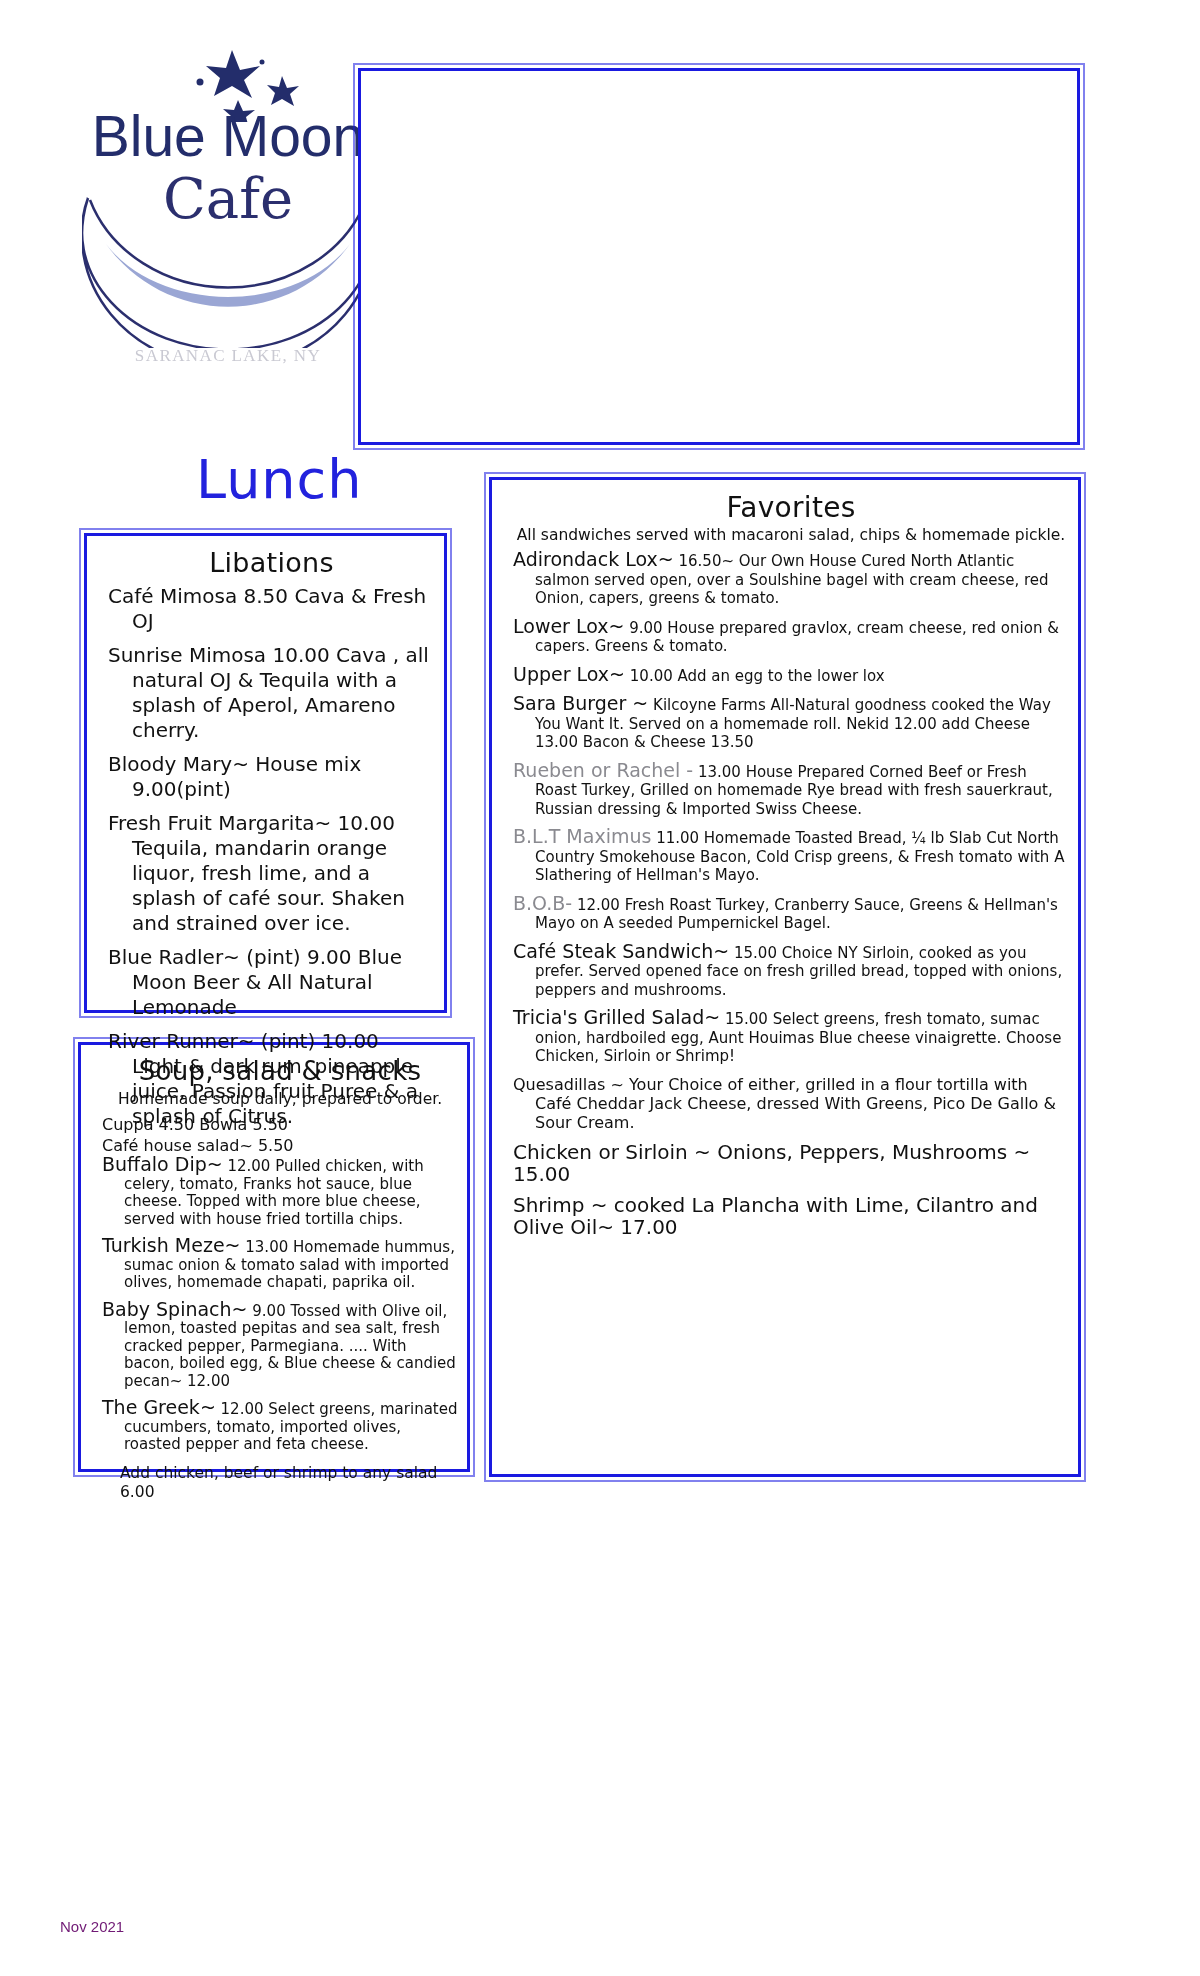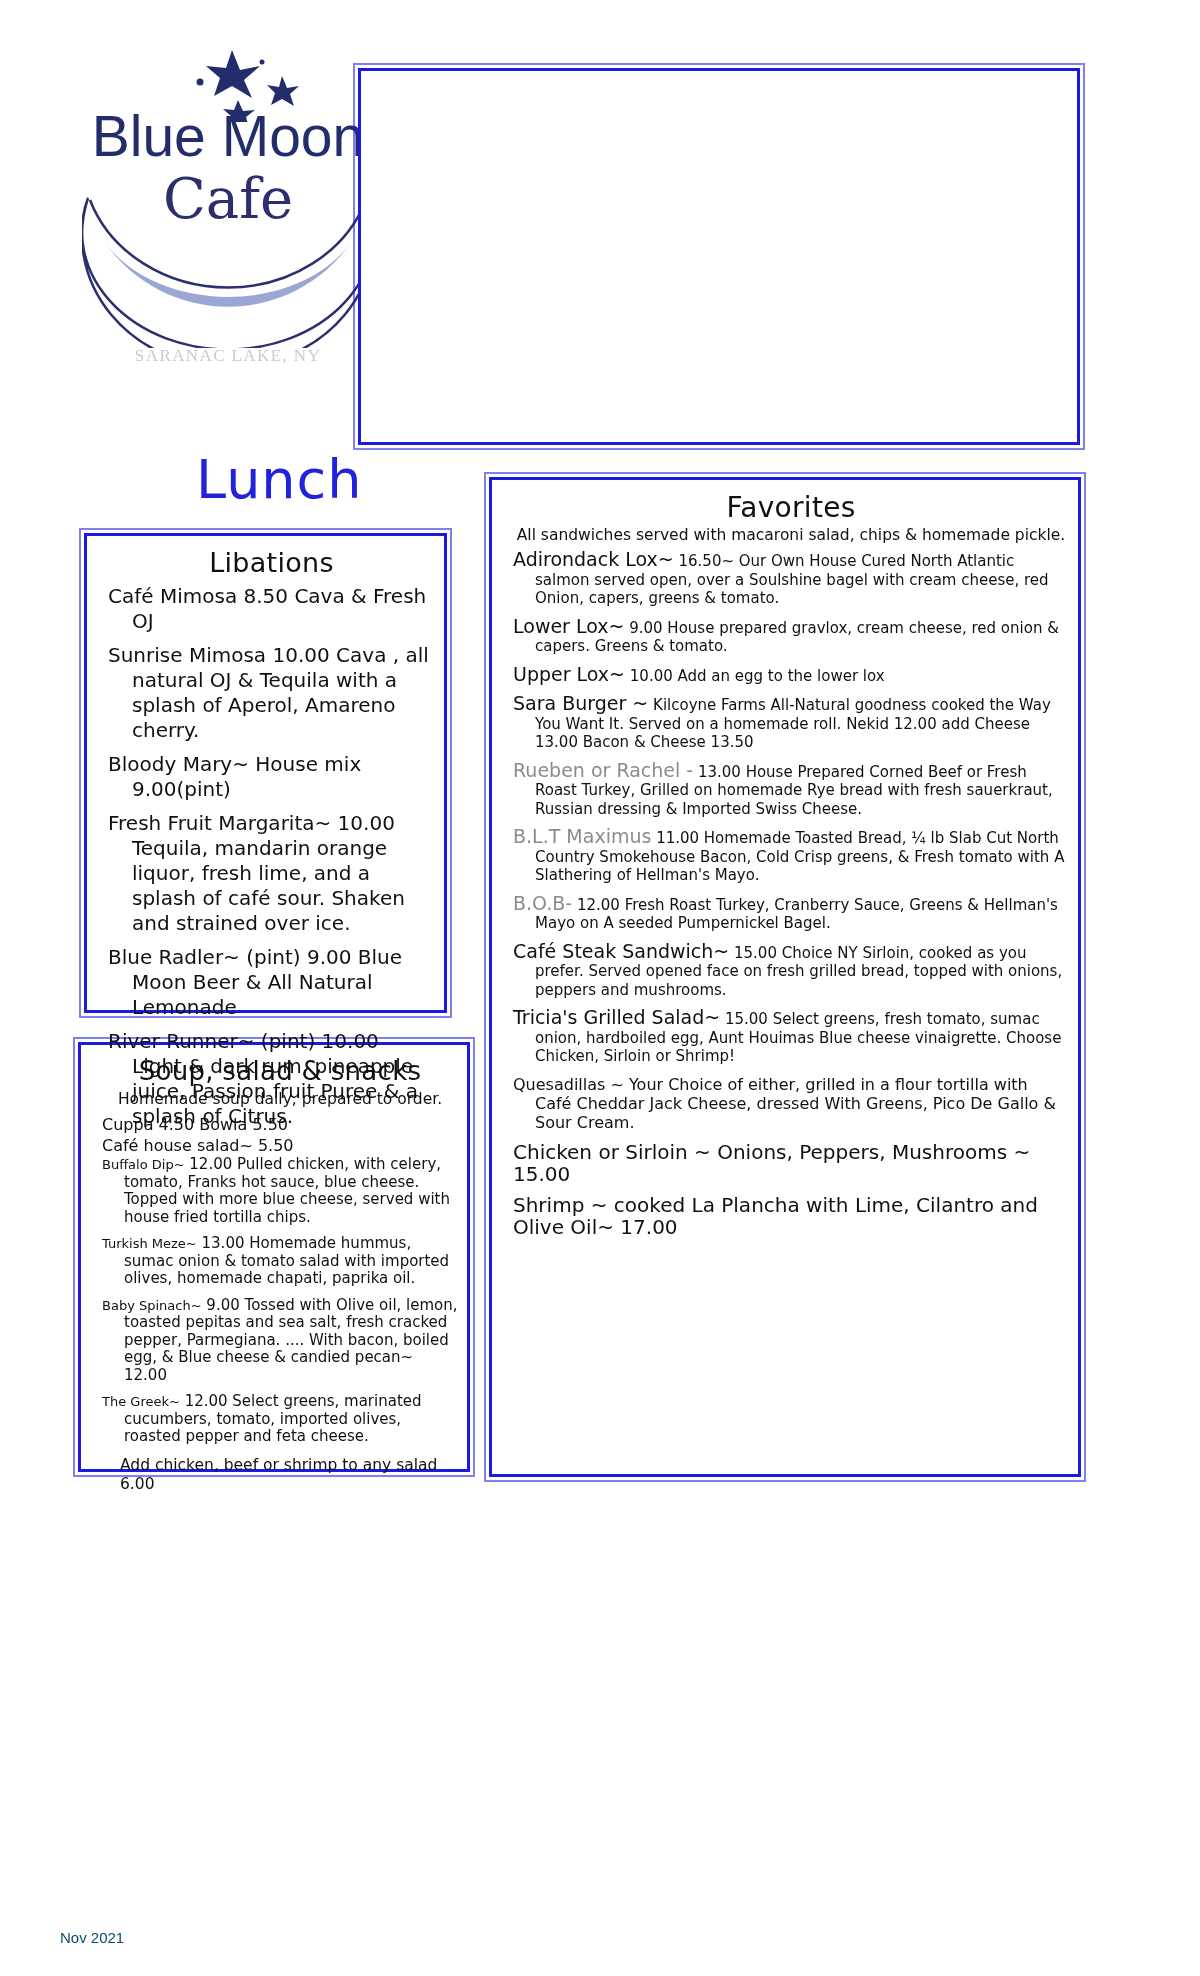--- a/index.html
+++ b/index.html
@@ -183,21 +183,21 @@
     margin-bottom: 9px;
     padding-left: 24px;
     text-indent: -24px;
   }
   
   #soup-list .item {
     font-size: 15px;
     line-height: 17.5px;
     margin-bottom: 9px;
   }
-  #soup-list .item .hd { font-size: 13px; }
+  #soup-list .item .hd { font-size: 19px; }
   
   #favorites-list .item {
     font-size: 15px;
     line-height: 18.5px;
     margin-bottom: 9px;
   }
   #favorites-list .item .hd { font-size: 19px; }
   #favorites-list .item .hd.gray { color: #8a8a90; }
 
   .soup-extra {
@@ -215,22 +215,21 @@
     margin: 9px 0 0 0;
   }
 
   
   #footer {
     position: absolute;
     left: 60px;
     top: 1918px;
     font-family: "Liberation Sans", sans-serif;
     font-size: 15px;
-    color: #0c4a6e;
-    margin-top: 11px;
+    color: #701a75;
   }
 </style>
 </head>
 <body>
 
 <div id="logo">
 
   <div id="logo-stars">
     <svg width="130" height="74" viewBox="0 0 130 74">
       <polygon points="46,2 54,22 74,18 58,32 66,50 46,38 28,48 34,30 20,18 40,20" fill="#232d6b"></polygon>

